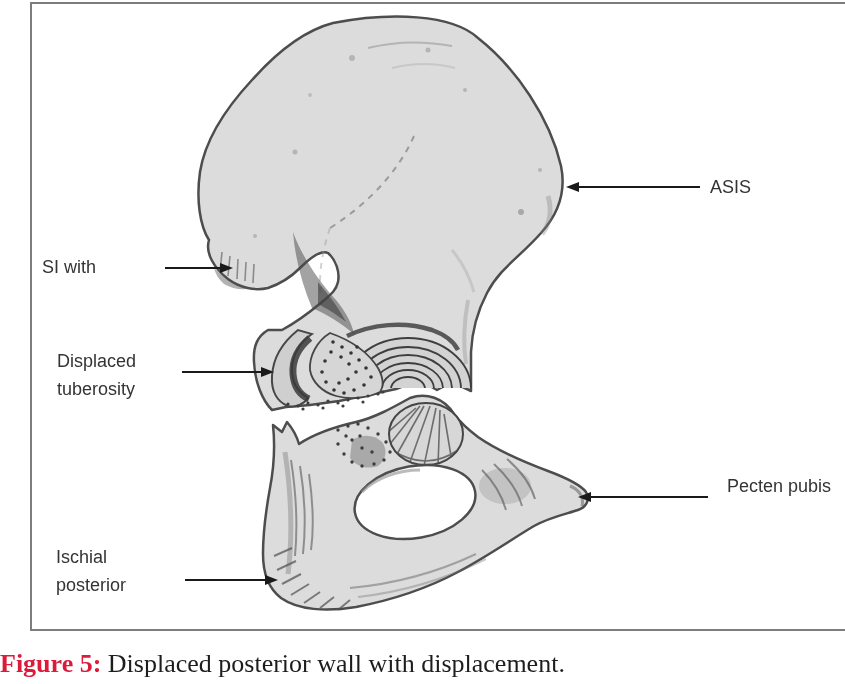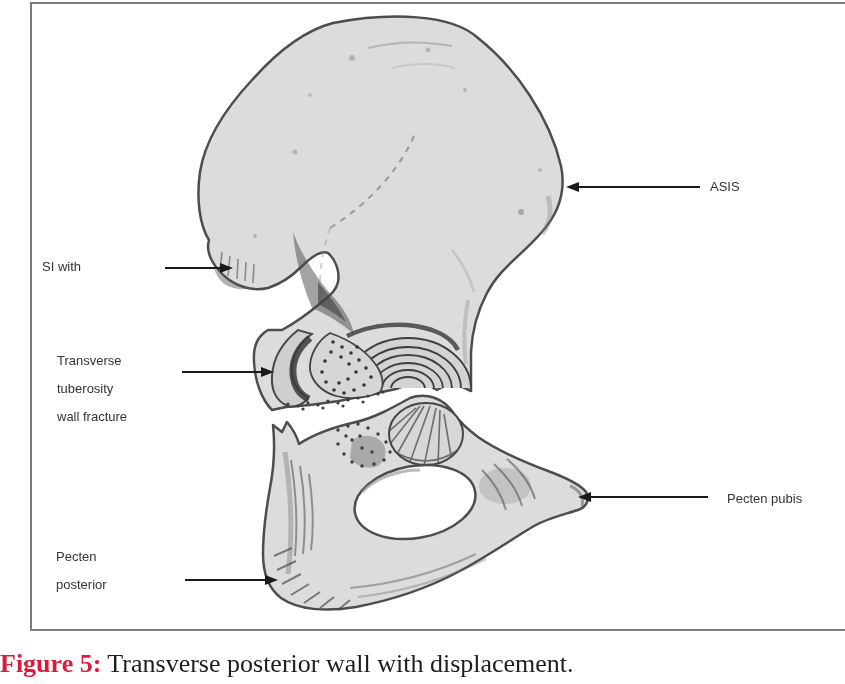--- a/index.html
+++ b/index.html
@@ -4,21 +4,21 @@
 <style>
   html,body{margin:0;padding:0;background:#ffffff;}
   #stage{position:relative;width:845px;height:684px;background:#ffffff;overflow:hidden;
          font-family:"Liberation Sans",sans-serif;}
   
   #frame{position:absolute;left:30px;top:2px;width:815px;height:629px;
          border:2px solid #7d7d7d;border-right:none;background:#ffffff;box-sizing:border-box;}
   
   #bone-svg{position:absolute;left:0;top:0;width:845px;height:684px;}
   
-  .lbl{position:absolute;color:#343434;font-size:13px;line-height:28px;white-space:nowrap;}
+  .lbl{position:absolute;color:#343434;font-size:18px;line-height:28px;white-space:nowrap;}
   
   .shaft{position:absolute;height:2px;background:#1a1a1a;}
   .head-r{position:absolute;width:0;height:0;border-left:13px solid #1a1a1a;
           border-top:5px solid transparent;border-bottom:5px solid transparent;}
   .head-l{position:absolute;width:0;height:0;border-right:13px solid #1a1a1a;
           border-top:5px solid transparent;border-bottom:5px solid transparent;}
   
   #caption{position:absolute;left:0px;top:648px;font-family:"Liberation Serif",serif;
            font-size:26px;line-height:32px;color:#1d1d1d;white-space:nowrap;}
   #caption .pre{color:#dc1b3c;font-weight:bold;}
@@ -246,47 +246,46 @@
     </g>
   </svg>
 
   <div class="lbl" style="left:42px;top:253px;">SI with</div>
   <div>
     <div class="shaft" style="left:165px;top:267px;width:56px;"></div>
     <div class="head-r" style="left:220px;top:263px;"></div>
   </div>
 
   <div class="lbl" style="left:57px;top:347px;">
-    <div>Transverse</div>
+    <div>Displaced</div>
     <div>tuberosity</div>
-    <div>wall fracture</div>
   </div>
   <div>
     <div class="shaft" style="left:182px;top:371px;width:80px;"></div>
     <div class="head-r" style="left:261px;top:367px;"></div>
   </div>
 
   <div class="lbl" style="left:56px;top:543px;">
-    <div>Pecten</div>
+    <div>Ischial</div>
     <div>posterior</div>
   </div>
   <div>
     <div class="shaft" style="left:185px;top:579px;width:81px;"></div>
     <div class="head-r" style="left:265px;top:575px;"></div>
   </div>
 
   <div class="lbl" style="left:710px;top:173px;">ASIS</div>
   <div>
     <div class="head-l" style="left:566px;top:182px;"></div>
     <div class="shaft" style="left:578px;top:186px;width:122px;"></div>
   </div>
 
-  <div class="lbl" style="left:727px;top:485px;">Pecten pubis</div>
+  <div class="lbl" style="left:727px;top:472px;">Pecten pubis</div>
   <div>
     <div class="head-l" style="left:578px;top:492px;"></div>
     <div class="shaft" style="left:590px;top:496px;width:118px;"></div>
   </div>
 
   <div id="caption">
-    <span class="pre">Figure 5:</span><span> Transverse posterior wall with displacement.</span>
+    <span class="pre">Figure 5:</span><span> Displaced posterior wall with displacement.</span>
   </div>
 
 </div>
 
 </body></html>

